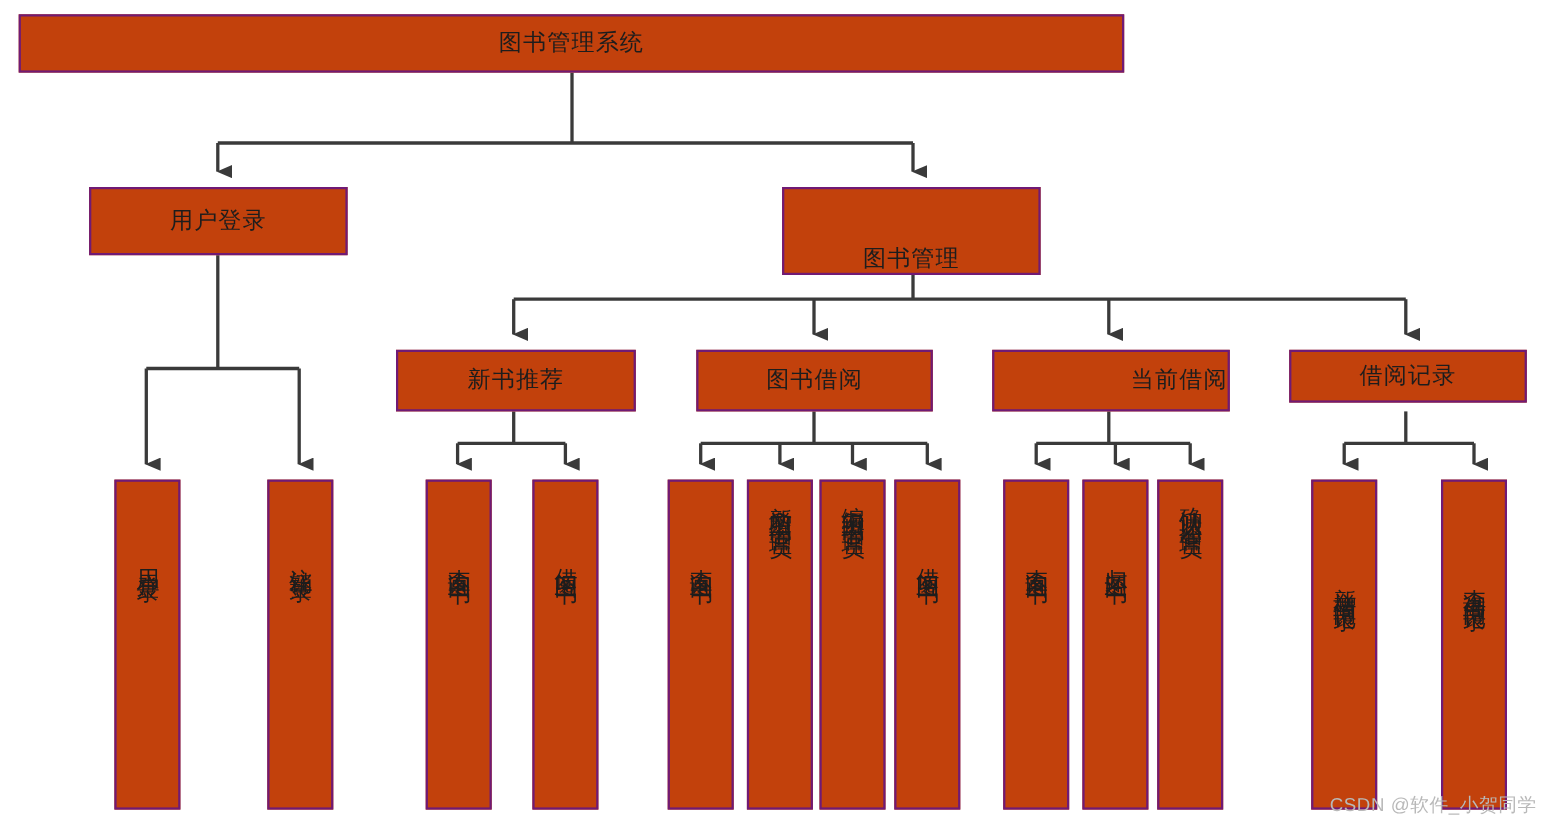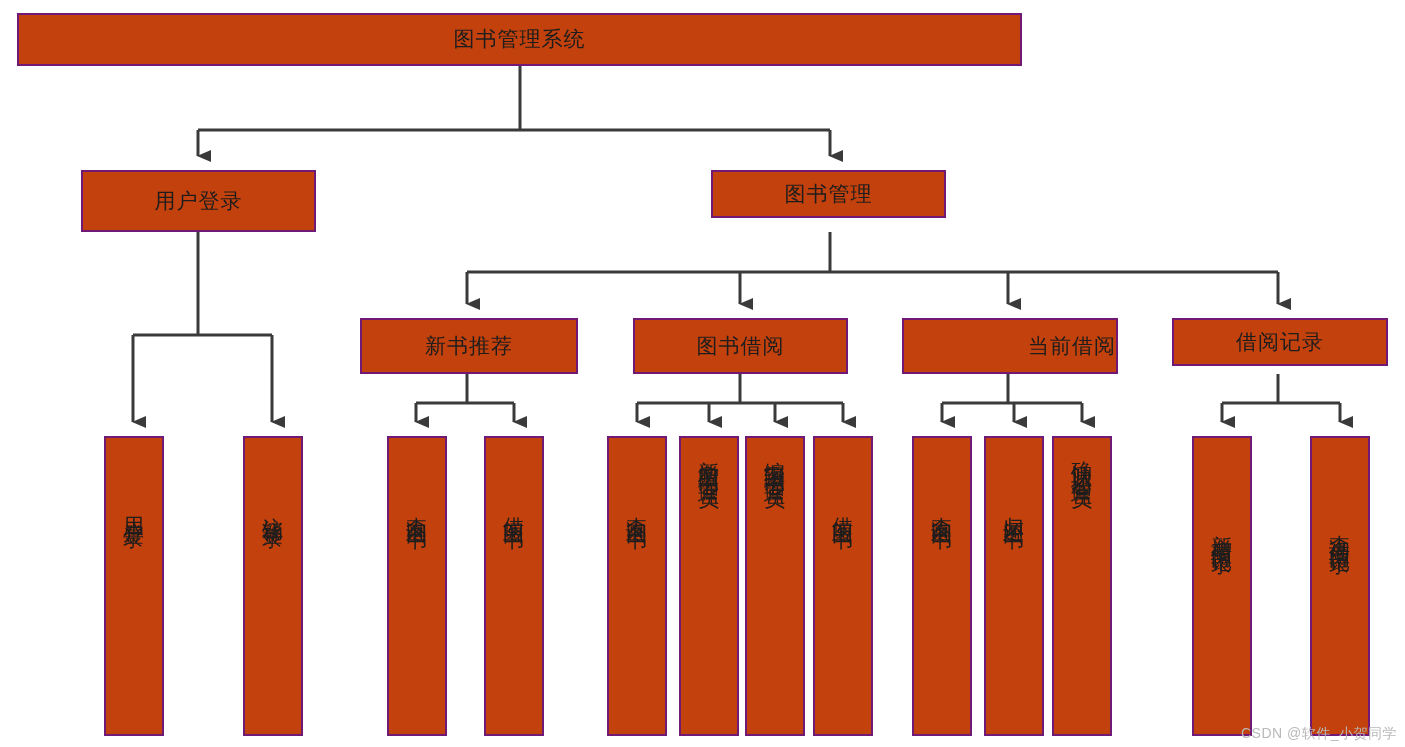--- a/index.html
+++ b/index.html
@@ -60,21 +60,21 @@
   .node.vert.mid .label {
     margin-top: 56px;
   }
   .node.vert.mid2 .label {
     margin-top: 74px;
   }
   .watermark {
     position: absolute;
     right: 8px;
     bottom: 4px;
-    font-size: 14px;
+    font-size: 17px;
     color: #b9b9b9;
     letter-spacing: 0.5px;
     z-index: 3;
     white-space: nowrap;
   }
 </style>
 </head>
 <body>
 
 <div id="canvas">
@@ -132,21 +132,21 @@
     </g>
   </svg>
 
   <div class="node" id="n-root" style="left: 17px; top: 13px; width: 1005px; height: 53px;">
     <span class="label">图书管理系统</span>
   </div>
 
   <div class="node" id="n-l2-0" style="left: 81px; top: 170px; width: 235px; height: 62px;">
     <span class="label">用户登录</span>
   </div>
-  <div class="node" id="n-l2-1" style="left: 711px; top: 170px; width: 235px; height: 48px;">
+  <div class="node" id="n-l2-1" style="left: 711px; top: 170px; width: 235px; height: 80px; align-items: flex-end;">
     <span class="label">图书管理</span>
   </div>
 
   <div class="node" id="n-l3-1" style="left: 633px; top: 318px; width: 215px; height: 56px;">
     <span class="label">图书借阅</span>
   </div>
   <div class="node" id="n-l3-0" style="left: 360px; top: 318px; width: 218px; height: 56px;">
     <span class="label">新书推荐</span>
   </div>
   <div class="node" id="n-l3-2" style="left: 902px; top: 318px; width: 216px; height: 56px; justify-content: flex-end;">

